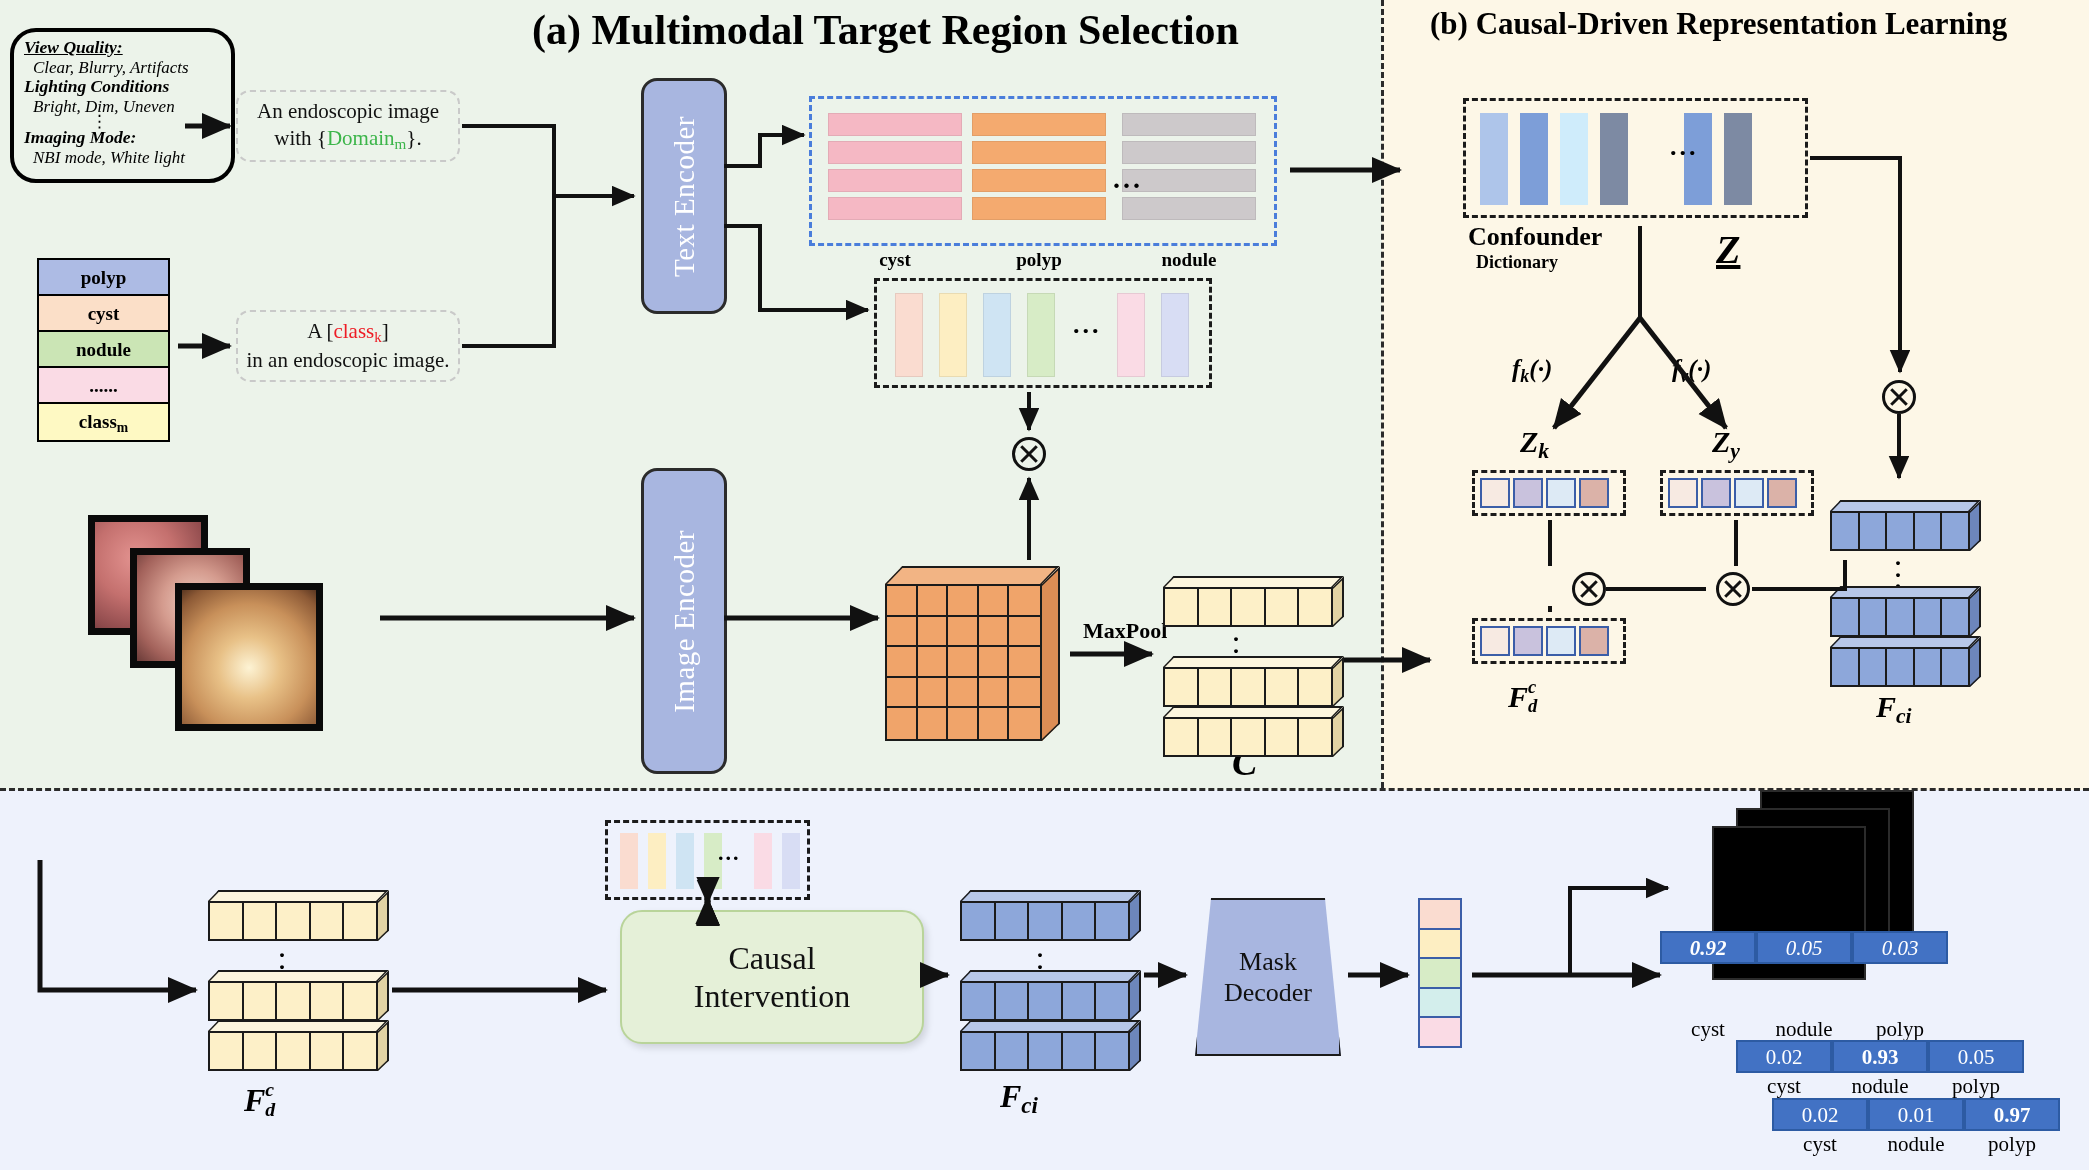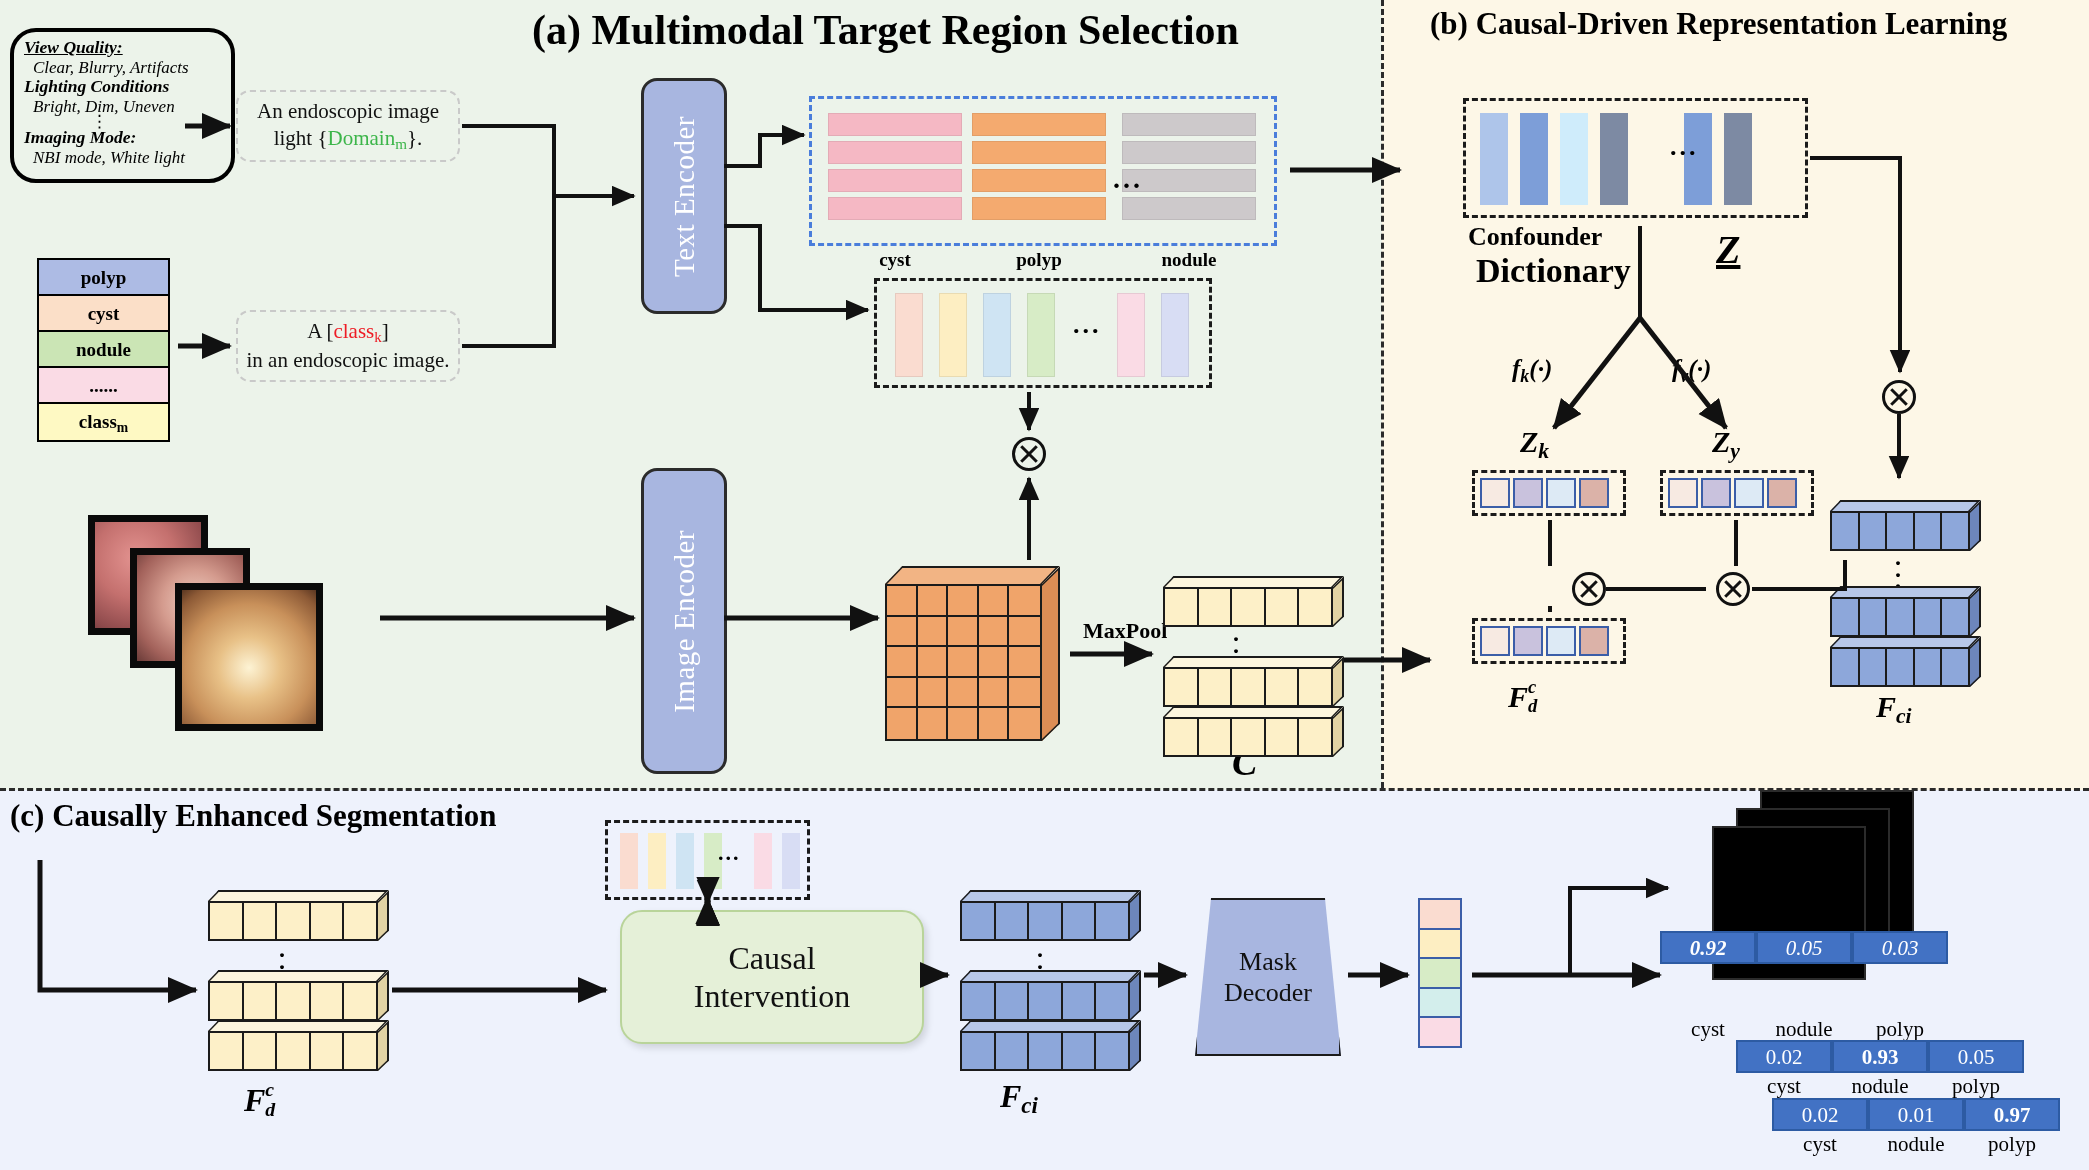--- a/index.html
+++ b/index.html
@@ -203,21 +203,20 @@
 <div id="root">
 
   <div class="panel" id="panel-a"></div>
   <div class="panel" id="panel-b"></div>
   <div class="panel" id="panel-c"></div>
   <div class="divider-h"></div>
   <div class="divider-v"></div>
 
   <div class="sec-title" id="title-a">(a) Multimodal Target Region Selection</div>
   <div class="sec-title" id="title-b">(b) Causal-Driven Representation Learning</div>
-  <div class="sec-title" id="title-c">(c) Causally Enhanced Segmentation</div>
 
   <div id="attr-box">
     <div class="attr-head">View Quality:</div>
     <div class="attr-val">Clear, Blurry, Artifacts</div>
     <div class="attr-head nound">Lighting Conditions</div>
     <div class="attr-val">Bright, Dim, Uneven</div>
     <div class="attr-dots">⋮</div>
     <div class="attr-head nound">Imaging Mode:</div>
     <div class="attr-val">NBI mode, White light</div>
   </div>
@@ -226,21 +225,21 @@
       <div class="class-row" style="background: rgb(173, 187, 228);">polyp</div>
       <div class="class-row" style="background: rgb(251, 223, 200);">cyst</div>
       <div class="class-row" style="background: rgb(203, 229, 181);">nodule</div>
       <div class="class-row" style="background: rgb(250, 219, 229);">......</div>
       <div class="class-row" style="background: #fef9c3;"><span>class</span><span class="sub">m</span></div>
     </div>
 
   <div class="prompt" id="prompt-domain">
     <div>
       <span>An endoscopic image</span><br>
-      <span>light {</span><span class="tok-green">Domain</span><span class="tok-green sub">m</span><span>}.</span>
+      <span>with {</span><span class="tok-green">Domain</span><span class="tok-green sub">m</span><span>}.</span>
     </div>
   </div>
 
   <div class="prompt" id="prompt-class">
     <div>
       <span>A [</span><span class="tok-red">class</span><span class="tok-red sub">k</span><span>]</span><br>
       <span>in an endoscopic image.</span>
     </div>
   </div>
 
@@ -362,21 +361,21 @@
   <div id="conf-box">
       <div class="conf-bar" style="left: 14px; background: rgb(174, 197, 234);"></div>
       <div class="conf-bar" style="left: 54px; background: rgb(125, 158, 216);"></div>
       <div class="conf-bar" style="left: 94px; background: rgb(207, 236, 251);"></div>
       <div class="conf-bar" style="left: 134px; background: rgb(125, 138, 163);"></div>
       <div class="conf-bar" style="left: 218px; background: rgb(125, 158, 216);"></div>
       <div class="conf-bar" style="left: 258px; background: rgb(125, 138, 163);"></div>
     </div>
   <div id="conf-dots">...</div>
   <div class="mplain" style="left:1468px;top:222px;font-size:26px;">Confounder</div>
-  <div class="mplain" style="left:1476px;top:252px;font-size:34px;">Dictionary</div>
+  <div class="mplain" style="left:1476px;top:252px;font-size:18px;">Dictionary</div>
   <div class="mlabel" style="left:1716px;top:226px;font-size:40px;text-decoration:underline;">Z</div>
 
   <div class="mlabel" style="left:1512px;top:355px;font-size:25px;">
     <span>f</span><span class="sub">k</span><span>(·)</span>
   </div>
   <div class="mlabel" style="left:1672px;top:355px;font-size:25px;">
     <span>f</span><span class="sub">v</span><span>(·)</span>
   </div>
 
   <div class="mlabel" style="left:1520px;top:425px;font-size:30px;font-style:italic;">

